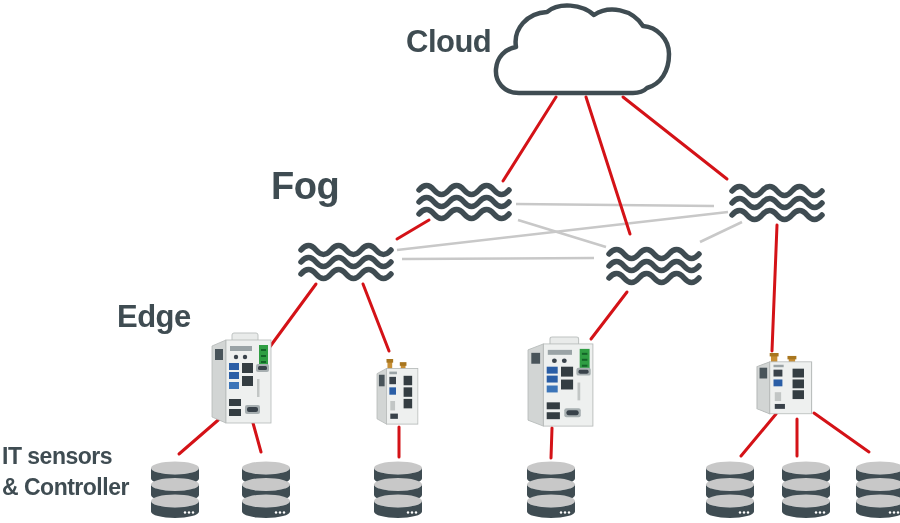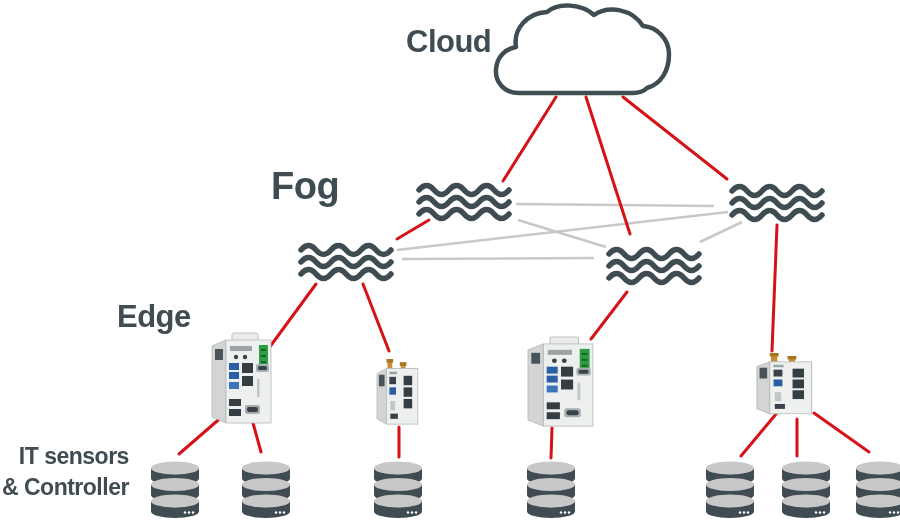--- a/index.html
+++ b/index.html
@@ -17,21 +17,21 @@
   .wave{fill:none;stroke:var(--ink,#3f4c52);stroke-width:5.5;stroke-linecap:round;}
   .dbdark{fill:var(--ink,#3f4c52);}
   .dblight{fill:var(--db-light,#c8c8c8);}
   .lbl{
     position:absolute;color:var(--ink,#3f4c52);font-weight:700;
     letter-spacing:-0.5px;white-space:nowrap;
   }
   #lbl-cloud{left:406px;top:24px;font-size:31px;}
   #lbl-fog{left:271px;top:165px;font-size:38px;}
   #lbl-edge{left:117px;top:299px;font-size:31px;text-align:center;}
-  #lbl-it{left:2px;top:441px;font-size:23px;line-height:31px;text-align:right;}
+  #lbl-it{left:2px;top:441px;font-size:23px;line-height:31px;}
 </style>
 </head>
 <body>
 
 <div class="canvas">
 
   <svg width="900" height="523" viewBox="0 0 900 523">
 
     <defs>
 

